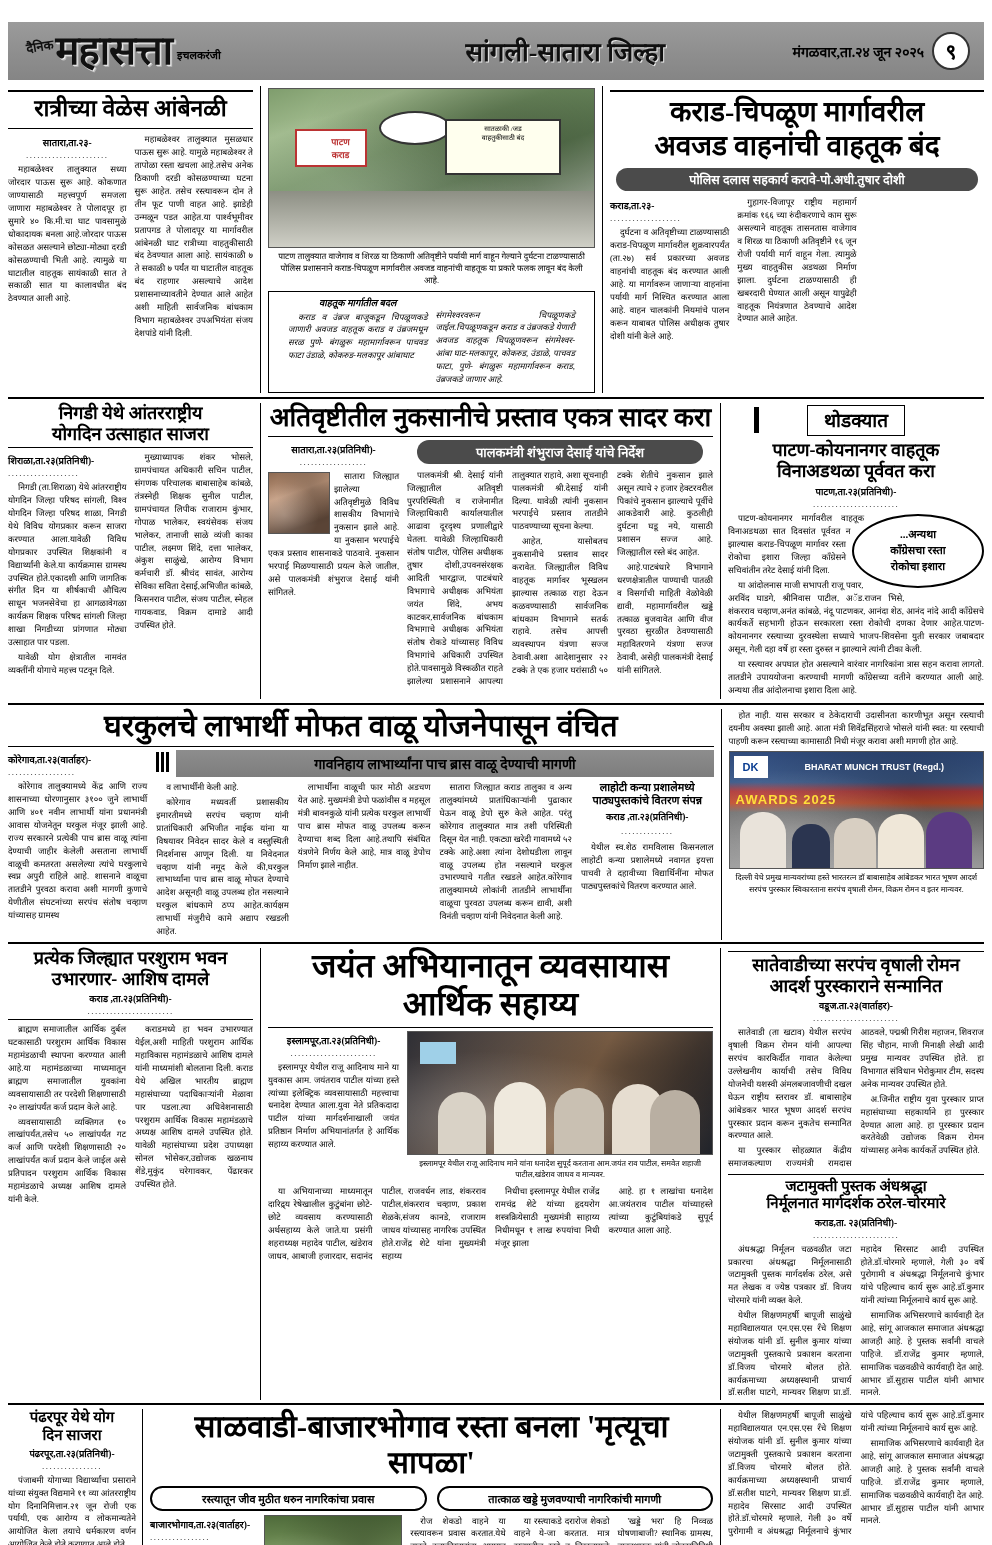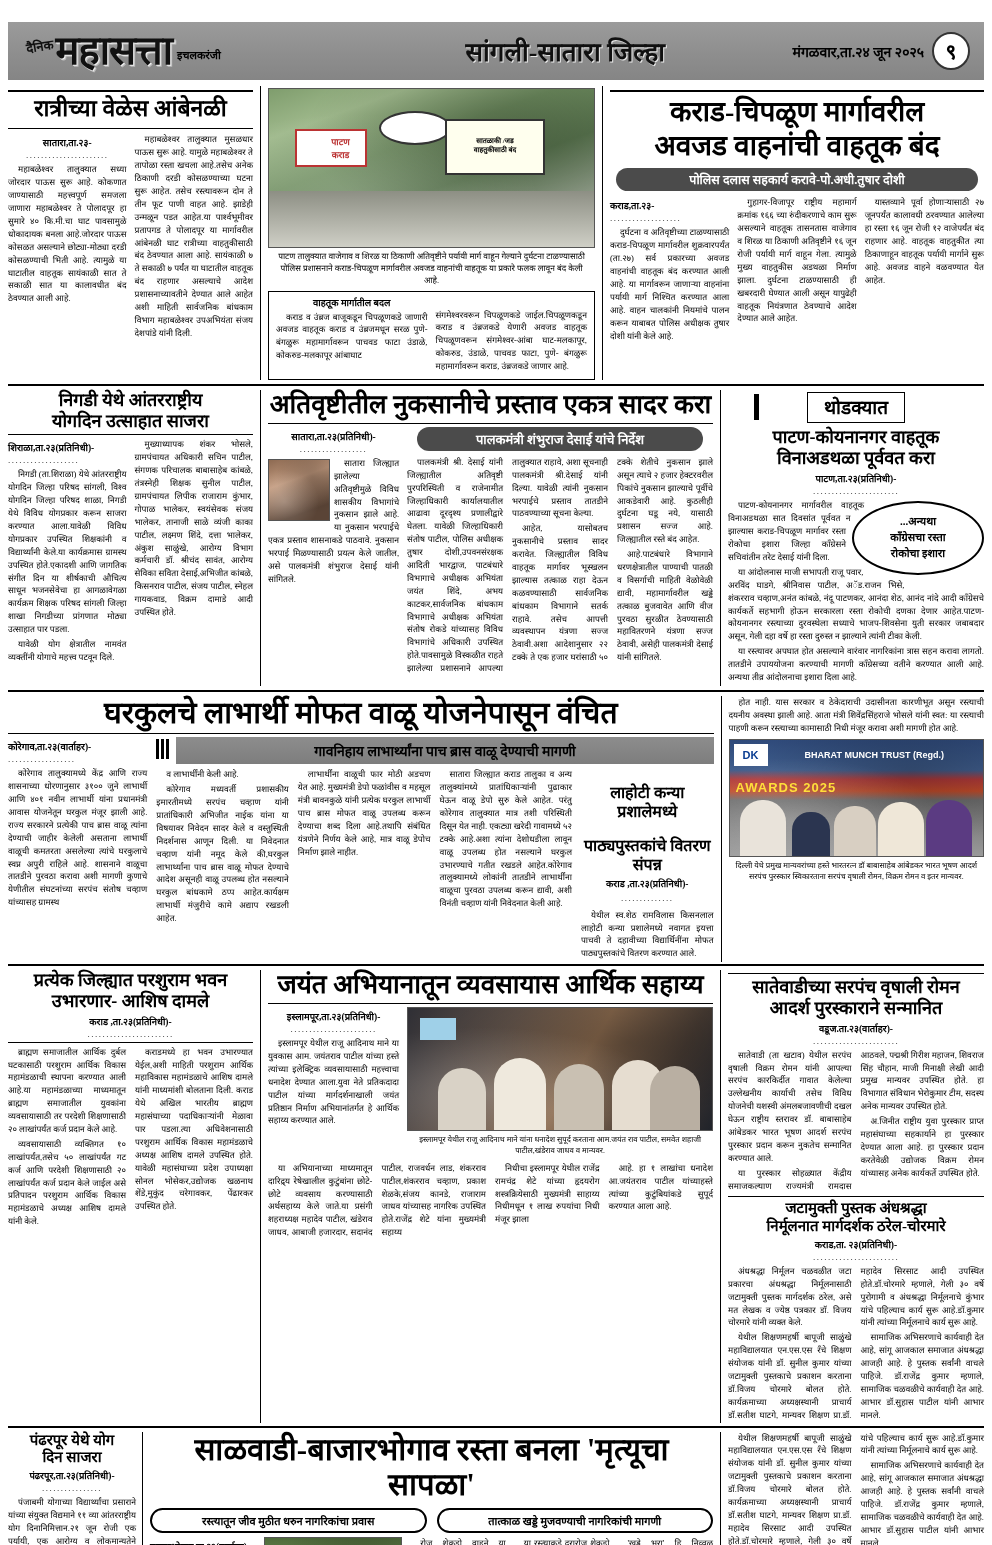--- a/index.html
+++ b/index.html
@@ -47,21 +47,21 @@
 
   
   .rule{ border-top:2px solid #000; margin:4px 0; }
   .rule-thin{ border-top:1px solid #000; margin:3px 0; }
 
   .hl{ text-align:center; font-weight:bold; line-height:1.15; }
   .hl-xl{ font-size:28px; }
   .hl-lg{ font-size:23px; }
   .hl-md{ font-size:18px; }
   .hl-sm{ font-size:15px; }
-  .hl-xs{ font-size:16px;margin-top:16px; }
+  .hl-xs{ font-size:11px; }
 
   .dateline{ font-size:9.5px; font-weight:bold; text-align:center; margin:3px 0 1px; }
   .dots{ text-align:center; font-size:9px; letter-spacing:1.5px; color:#000; margin:0 0 3px;}
 
   .body-txt{
     font-size:8.6px; line-height:1.5; text-align:justify;
     text-justify:inter-word; hyphens:none;
   }
   .body-txt p{ margin:0 0 2px; text-indent:10px; }
   .cols2{ column-count:2; column-gap:9px; }
@@ -89,21 +89,21 @@
   }
   .pill{
     border:2px solid #000; border-radius:14px;
     text-align:center; font-weight:bold; font-size:11px;
     padding:3px 10px; background:#fff;
   }
   .pill-dark{
     background:#4b4b4b; color:#fff; border-radius:13px;
     text-align:center; font-weight:bold; font-size:12.5px; padding:3px 8px;
   }
-  .boxed{ border:1px solid #000; padding:4px 7px; }
+  .boxed{ border:1px solid #000; padding:4px 19px;font-style:italic; }
 
   .thodkyat-head{
     border:1px solid #000; display:inline-block; padding:1px 16px 2px;
     font-size:19px; font-weight:bold; position:relative;
   }
   .thodkyat-wrap{ text-align:center; margin:2px 0 4px; position:relative;}
   .thodkyat-bar{
     position:absolute; left:26px; top:2px; width:5px; height:26px; background:#000;
   }
   .ellipse-note{
@@ -163,22 +163,22 @@
       </div>
     </div>
 
     <div style="width:342px;padding:0 7px;" class="col-sep">
       <div class="photo" style="height:160px;margin-top:2px;">
         <div style="position:absolute;left:26px;top:40px;width:72px;height:38px;background:#fff;border:2px solid #b33;
                     display:flex;align-items:center;justify-content:center;font-size:9px;font-weight:bold;color:#b33;text-align:center;z-index:3;padding-left:19px;">
           पाटण<br>कराड
         </div>
         <div style="position:absolute;left:110px;top:22px;width:72px;height:34px;background:#fff;border:2px solid #333;border-radius:50%;z-index:3;"></div>
-        <div style="position:absolute;left:176px;top:30px;width:100px;height:56px;background:#ffe;border:2px solid #333;z-index:3;
-                    font-size:7px;font-weight:bold;text-align:center;padding-top:16px;line-height:1.3;">
+        <div style="position:absolute;left:176px;top:30px;width:116px;height:56px;background:#ffe;border:2px solid #333;z-index:3;
+                    font-size:7px;font-weight:normal;text-align:center;padding-top:4px;line-height:1.3;">
           सातळाकी /जड<br>वाहतुकीसाठी बंद
         </div>
         <div style="position:absolute;left:0;bottom:0;width:100%;height:56px;background:linear-gradient(180deg,#8d8f84,#cfcfc6);z-index:2;"></div>
       </div>
       <div class="caption">पाटण तालुक्यात वाजेगाव व शिरळ या ठिकाणी अतिवृष्टीने पर्यायी मार्ग वाहून गेल्याने दुर्घटना टाळण्यासाठी पोलिस प्रशासनाने कराड-चिपळूण मार्गावरील अवजड वाहनांची वाहतूक या प्रकारे फलक लावून बंद केली आहे.</div>
       <div class="boxed">
         <div style="display:flex;gap:8px;">
           <div style="width:50%;">
             <div style="text-align:center;font-weight:bold;font-size:9.5px;margin-bottom:2px;">वाहतूक मार्गातील बदल</div>
             <div class="body-txt">
@@ -204,21 +204,20 @@
           <div class="dateline" style="text-align:left;">कराड,ता.२३-</div>
           <div class="dots" style="text-align:left;">...................</div>
           <div class="body-txt">
               <p>दुर्घटना व अतिवृष्टीच्या टाळण्यासाठी कराड-चिपळूण मार्गावरील शुक्रवारपर्यंत (ता.२७) सर्व प्रकारच्या अवजड वाहनांची वाहतूक बंद करण्यात आली आहे. या मार्गावरून जाणाऱ्या वाहनांना पर्यायी मार्ग निश्चित करण्यात आला आहे. वाहन चालकांनी नियमांचे पालन करून याबाबत पोलिस अधीक्षक तुषार दोशी यांनी केले आहे.</p>
             </div>
         </div>
         <div style="width:33.3%;" class="body-txt">
             <p>गुहागर-विजापूर राष्ट्रीय महामार्ग क्रमांक १६६ च्या रुंदीकरणाचे काम सुरू असल्याने वाहतूक तासनतास वाजेगाव व शिरळ या ठिकाणी अतिवृष्टीने १६ जून रोजी पर्यायी मार्ग वाहून गेला. त्यामुळे मुख्य वाहतुकीस अडथळा निर्माण झाला. दुर्घटना टाळण्यासाठी ही खबरदारी घेण्यात आली असून यापुढेही वाहतूक नियंत्रणात ठेवण्याचे आदेश देण्यात आले आहेत.</p>
           </div>
         <div style="width:33.3%;" class="body-txt">
-          <p>यास्तव्याने पूर्वा होणाऱ्यासाठी २७ जूनपर्यंत कालावधी ठरवण्यात आलेल्या हा रस्ता १६ जून रोजी १२ वाजेपर्यंत बंद राहणार आहे. वाहतूक वाहतुकीत त्या ठिकाणाहून वाहतूक पर्यायी मार्गाने सुरू आहे. अवजड वाहने वळवण्यात येत आहेत.</p>
         </div>
       </div>
     </div>
   </div>
 
   <div class="rule" style="margin-top:4px;"></div>
   <div style="display:flex;align-items:stretch;">
 
     <div style="width:253px;padding-right:7px;" class="col-sep">
       <div class="hl hl-md">निगडी येथे आंतरराष्ट्रीय</div>
@@ -362,21 +361,21 @@
       <div class="dots">.......................</div>
       <div class="rule-thin"></div>
       <div class="body-txt cols2" style="margin-top:3px;">
         <p>ब्राह्मण समाजातील आर्थिक दुर्बल घटकासाठी परशुराम आर्थिक विकास महामंडळाची स्थापना करण्यात आली आहे.या महामंडळाच्या माध्यमातून ब्राह्मण समाजातील युवकांना व्यवसायासाठी तर परदेशी शिक्षणासाठी २० लाखांपर्यंत कर्ज प्रदान केले आहे.</p>
         <p>व्यवसायासाठी व्यक्तिगत १० लाखांपर्यंत,तसेच ५० लाखांपर्यंत गट कर्ज आणि परदेशी शिक्षणासाठी २० लाखांपर्यंत कर्ज प्रदान केले जाईल असे प्रतिपादन परशुराम आर्थिक विकास महामंडळाचे अध्यक्ष आशिष दामले यांनी केले.</p>
         <p>कराडमध्ये हा भवन उभारण्यात येईल,अशी माहिती परशुराम आर्थिक महाविकास महामंडळाचे आशिष दामले यांनी माध्यमांशी बोलताना दिली. कराड येथे अखिल भारतीय ब्राह्मण महासंघाच्या पदाधिकाऱ्यांनी मेळावा पार पडला.त्या अधिवेशनासाठी परशुराम आर्थिक विकास महामंडळाचे अध्यक्ष आशिष दामले उपस्थित होते. यावेळी महासंघाच्या प्रदेश उपाध्यक्षा सोनल भोसेकर,उद्योजक खळनाथ शेंडे,मुकुंद चरेगावकर, पेंढारकर उपस्थित होते.</p>
       </div>
     </div>
 
     <div style="width:460px;padding:0 7px;" class="col-sep">
-      <div class="hl" style="font-size:26px;">जयंत अभियानातून व्यवसायास आर्थिक सहाय्य</div>
+      <div class="hl" style="font-size:33px;">जयंत अभियानातून व्यवसायास आर्थिक सहाय्य</div>
       <div class="rule-thin"></div>
       <div style="display:flex;gap:8px;margin-top:3px;">
         <div style="width:30%;">
           <div class="dateline">इस्लामपूर,ता.२३(प्रतिनिधी)-</div>
           <div class="dots">.......................</div>
           <div class="body-txt">
               <p>इस्लामपूर येथील राजू आदिनाथ माने या युवकास आम. जयंतराव पाटील यांच्या हस्ते त्यांच्या इलेक्ट्रिक व्यवसायासाठी महत्त्वाचा धनादेश देण्यात आला.युवा नेते प्रतिकदादा पाटील यांच्या मार्गदर्शनाखाली जयंत प्रतिष्ठान निर्माण अभियानांतर्गत हे आर्थिक सहाय्य करण्यात आले.</p>
             </div>
         </div>
         <div style="width:70%;">

